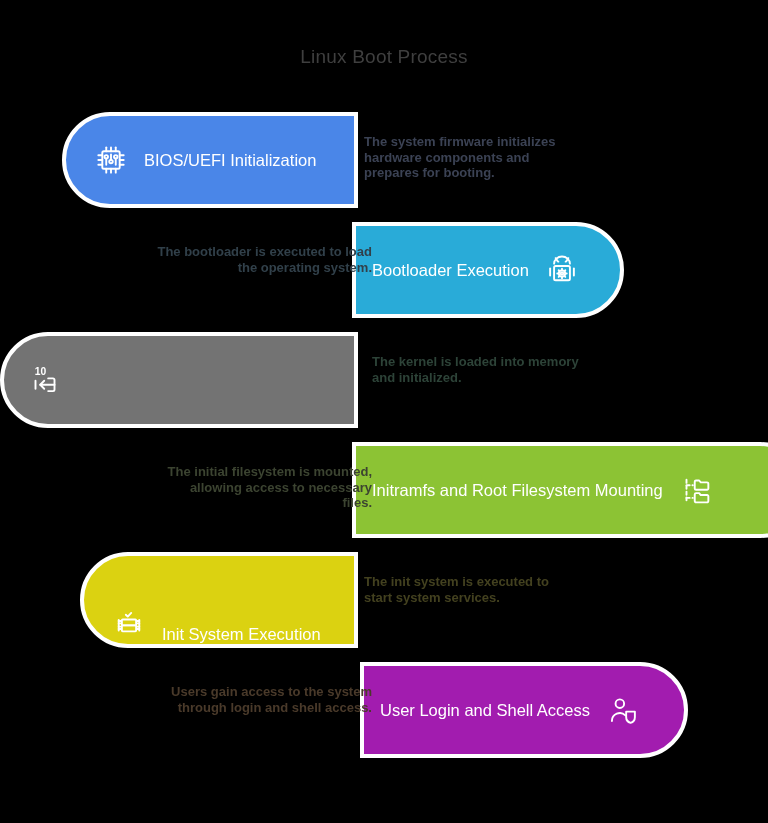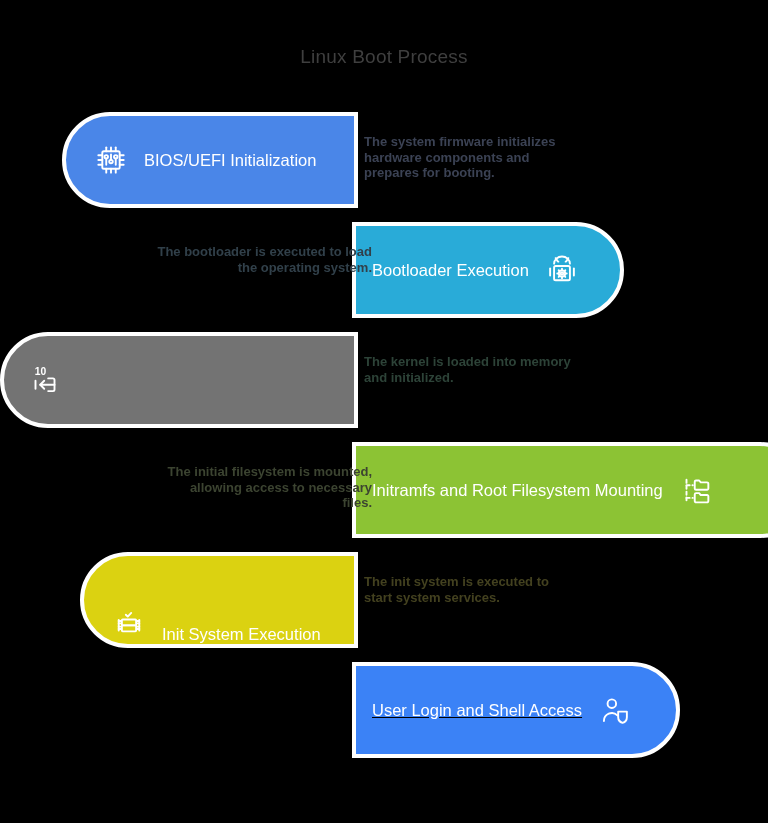--- a/index.html
+++ b/index.html
@@ -101,21 +101,21 @@
     width: 210px;
     text-align: left;
   }
   .desc.to-left {
     right: 396px;
     width: 215px;
     text-align: right;
   }
   .desc.d1 { color: #3b4254; }
   .desc.d2 { color: #31404a; }
-  .desc.d3 { color: #2d4338; }
+  .desc.d3 { color: #2d4338; margin-left: 8px; }
   .desc.d4 { color: #3c4431; }
   .desc.d5 { color: #43411f; }
   .desc.d6 { color: #4a3a2a; }
 </style>
 </head>
 <body>
 
 <div class="canvas">
 
   <div class="title">Linux Boot Process</div>
@@ -217,25 +217,26 @@
           <path d="M34 19 h3 M34 22 h3 M34 26 h3 M34 29 h3"></path>
           <path d="M11 17.5 v13.5 M37 17.5 v13.5"></path>
         </svg>
       </span>
       <span class="bar-label">Init System Execution</span>
     </div>
     <div class="desc to-right d5">The init system is executed to start system services.</div>
   </div>
 
   <div class="row" style="top:662px;">
-    <div class="bar right" style="left:352px; width:328px; background:#3b82f6;text-decoration:underline;">
+    <div class="bar right" style="left:360px; width:328px; background:#a21caf;">
       <span class="bar-label">User Login and Shell Access</span>
       <span class="icon">
         <svg viewBox="0 0 48 48" fill="none" stroke="#ffffff" stroke-width="2.4" stroke-linecap="round" stroke-linejoin="round">
           <circle cx="20" cy="16" r="5.4"></circle>
           <path d="M10 38 a10 10 0 0 1 17 -7.2"></path>
           <path d="M28 26 h11 v7 a7.6 7.6 0 0 1 -5.5 7.2 a7.6 7.6 0 0 1 -5.5 -7.2 z"></path>
         </svg>
       </span>
     </div>
+    <div class="desc to-left d6">Users gain access to the system through login and shell access.</div>
   </div>
 
 </div>
 
 </body></html>

